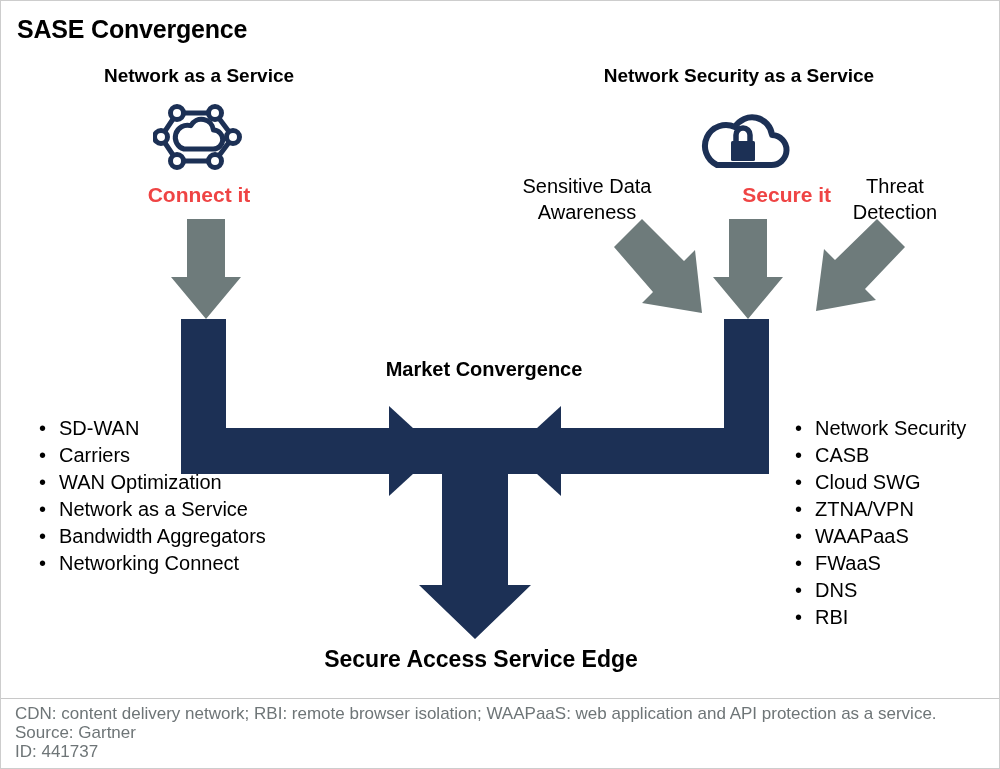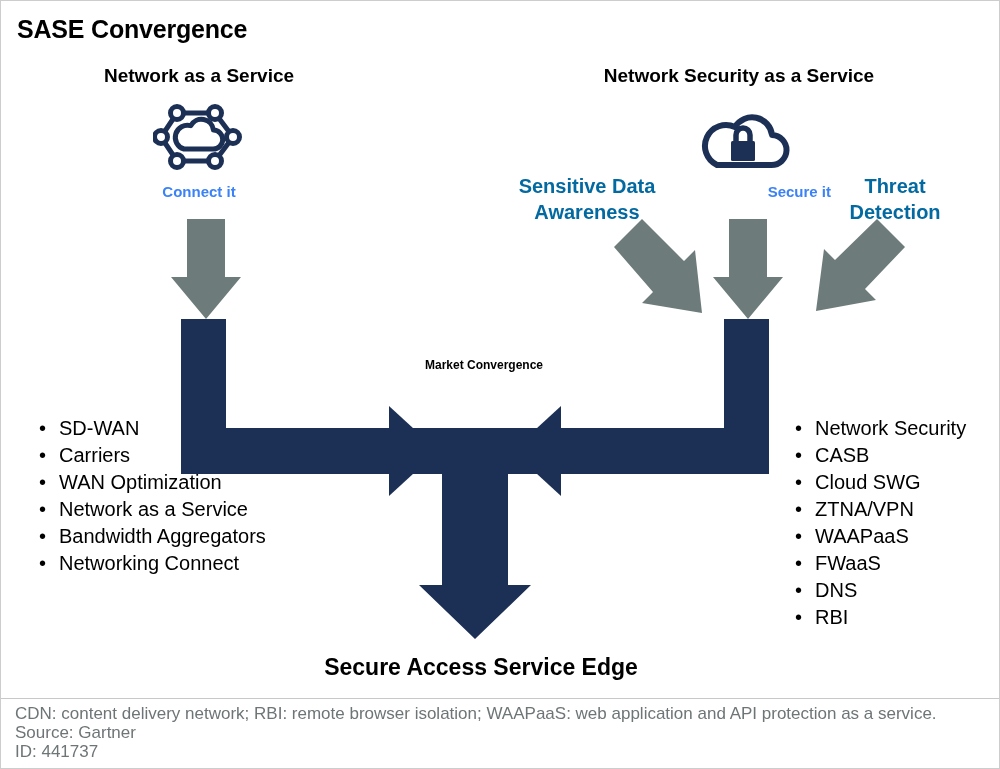--- a/index.html
+++ b/index.html
@@ -34,48 +34,48 @@
     font-size: 19px;
     font-weight: bold;
     color: #000000;
     text-align: center;
     white-space: nowrap;
   }
   #heading-naas { left: 88px; top: 64px; width: 220px; }
   #heading-nsaas { left: 584px; top: 64px; width: 308px; }
 
   .icon-caption {
-    font-size: 15px;
+    font-size: 21px;
     font-weight: bold;
-    color: #3b82f6;
+    color: #ef4444;
     text-align: center;
     white-space: nowrap;
   }
   #caption-connect { left: 118px; top: 182px; width: 160px; }
   #caption-secure  { left: 670px; top: 182px; width: 160px; text-align: right; }
 
   .side-label {
     font-size: 20px;
-    font-weight: bold;
-    color: #0369a1;
+    font-weight: normal;
+    color: #000000;
     text-align: center;
     line-height: 26px;
   }
   #label-sensitive { left: 496px; top: 172px; width: 180px; }
   #label-threat    { left: 818px; top: 172px; width: 152px; }
 
   #market-convergence {
     left: 343px; top: 357px; width: 280px;
-    font-size: 12px; font-weight: bold; color: #000000;
+    font-size: 20px; font-weight: bold; color: #000000;
     text-align: center; white-space: nowrap;
   }
   #sase-edge {
     left: 215px; top: 645px; width: 530px;
     font-size: 23px; font-weight: bold; color: #000000;
-    text-align: center; white-space: nowrap; margin-top: 8px;
+    text-align: center; white-space: nowrap;
   }
 
   
   .bullet-list {
     list-style: none;
     margin: 16px;
     padding: 0;
     font-size: 20px;
     color: #000000;
   }

